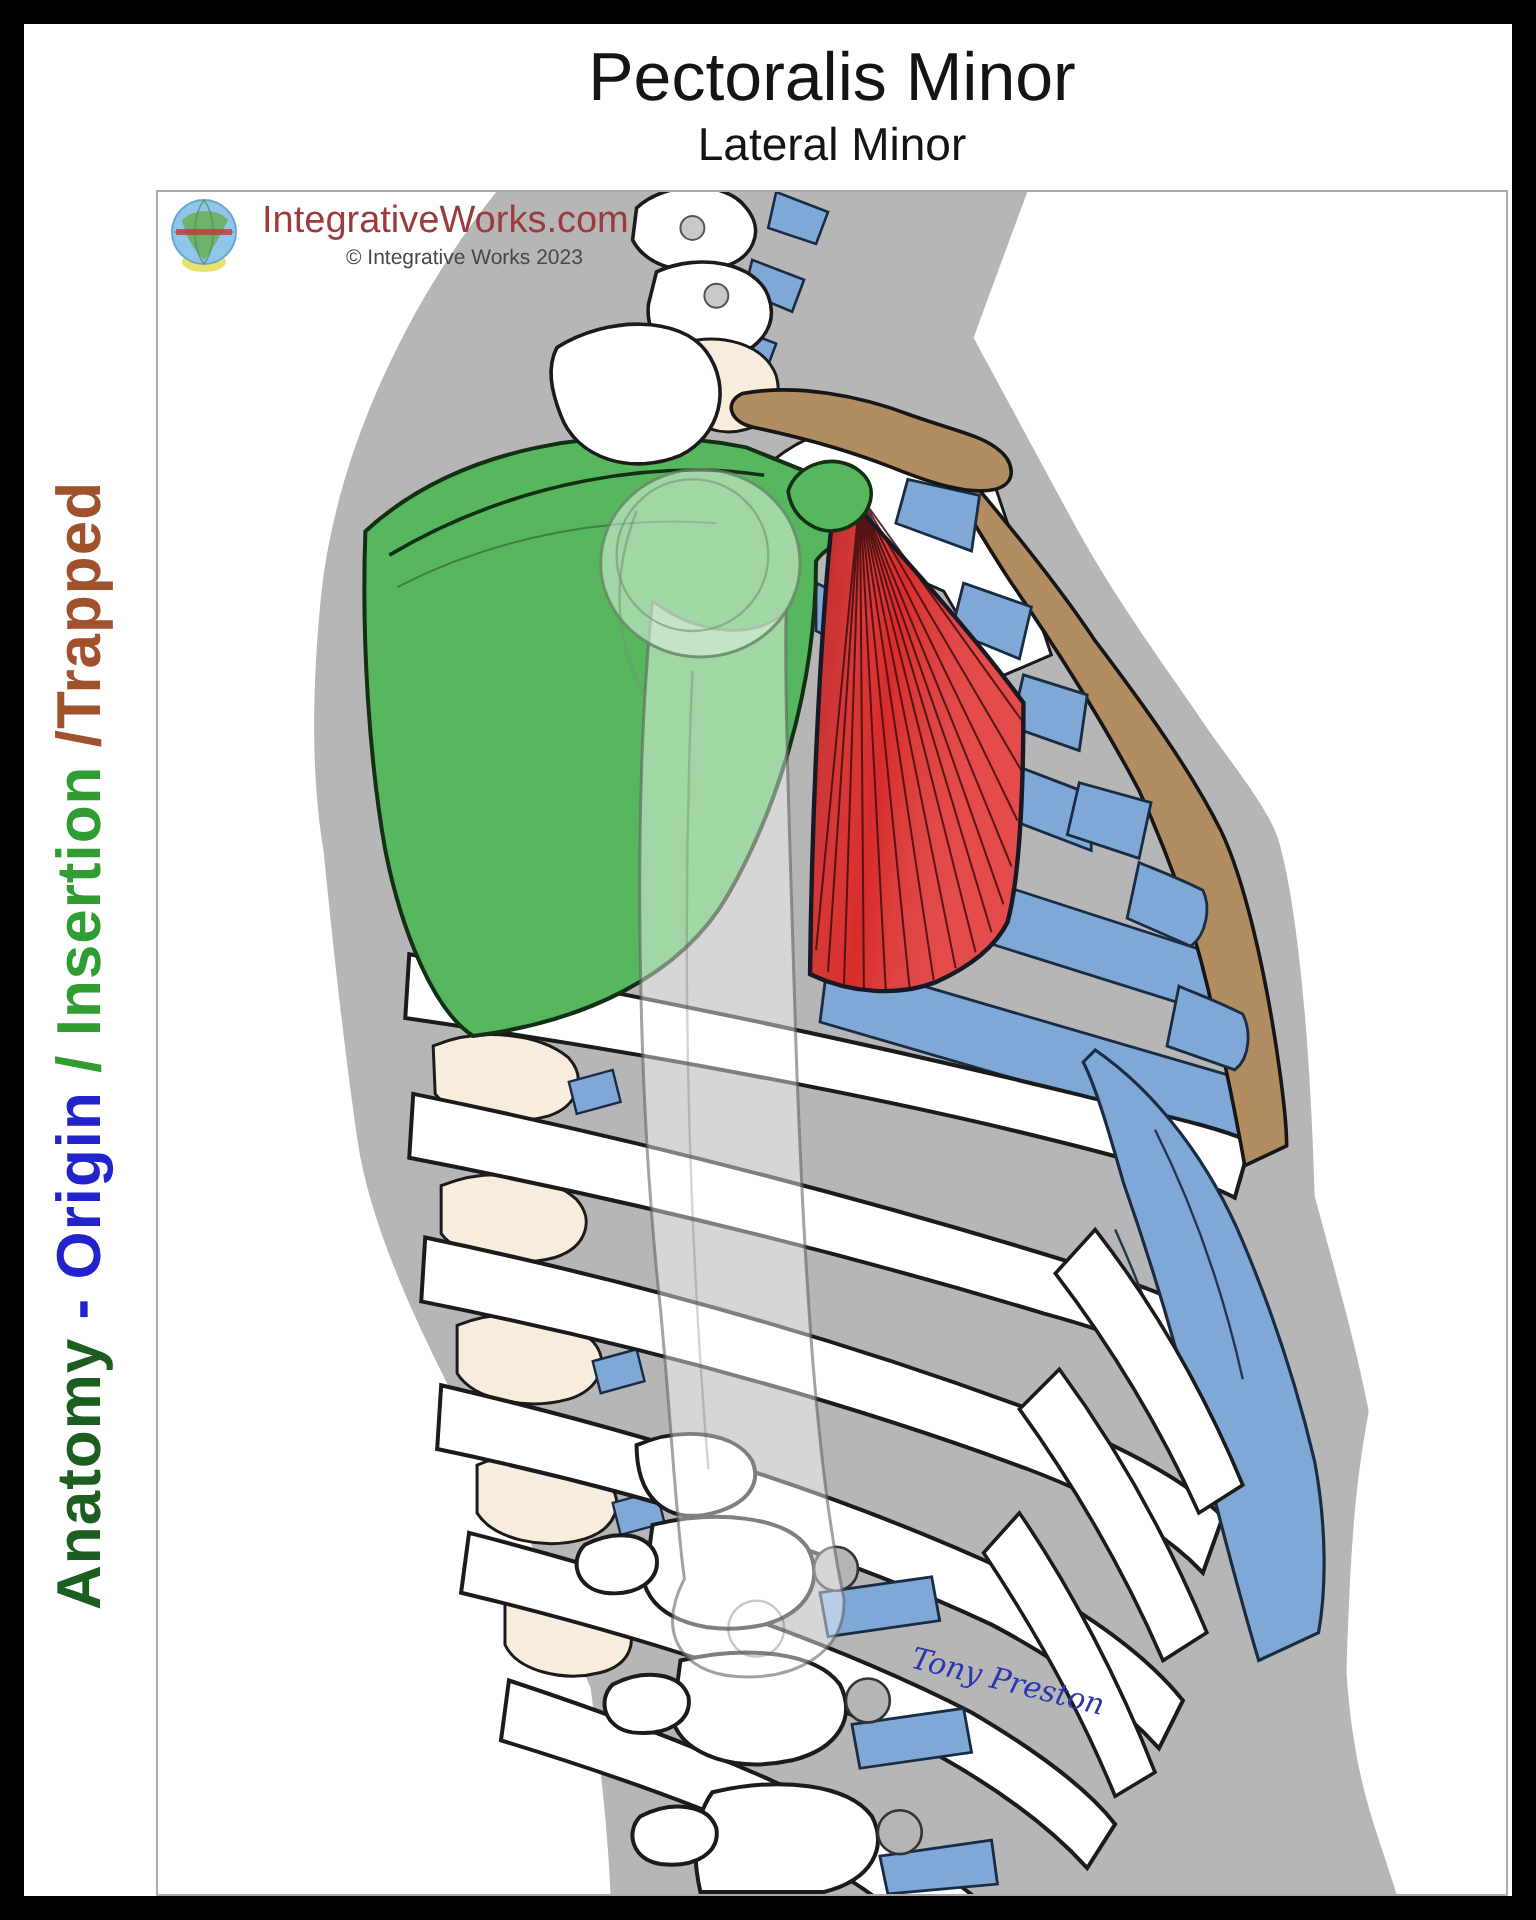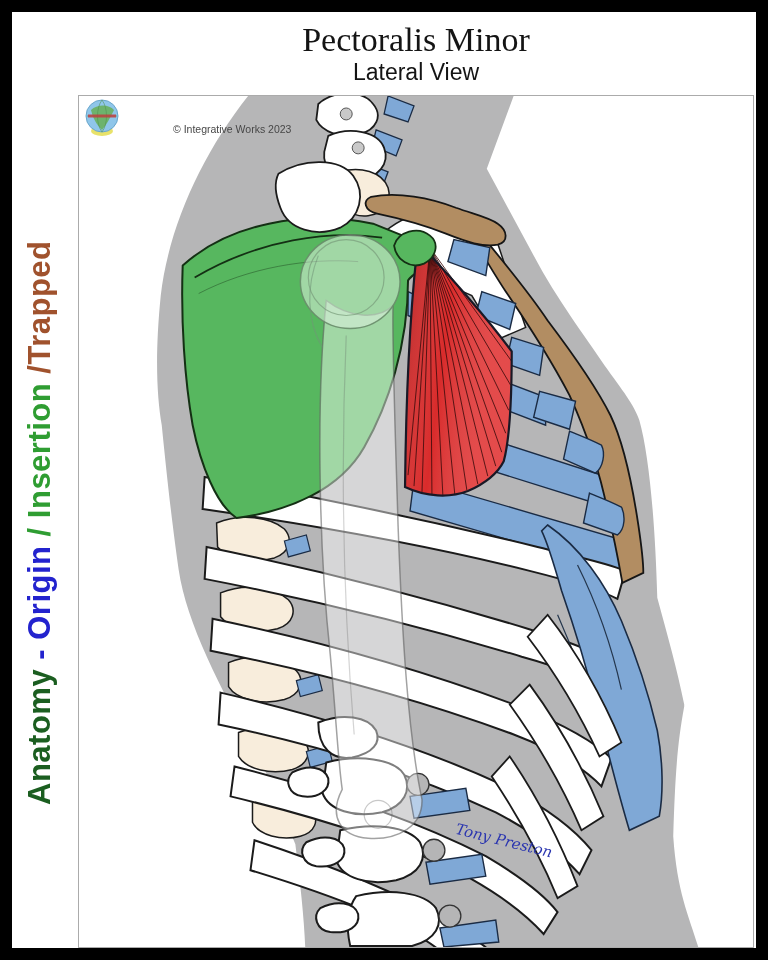--- a/index.html
+++ b/index.html
@@ -2,21 +2,21 @@
 <html><head>
 <meta charset="utf-8">
 <style>
   html,body{margin:0;padding:0;background:#e8e8e8;}
   .page{
     position:relative;width:768px;height:960px;box-sizing:border-box;
     background:#ffffff;border:12px solid #000;overflow:hidden;
     font-family:"Liberation Sans", sans-serif;
   }
   .header{position:absolute;left:66px;top:8px;width:676px;text-align:center;}
-  .header .main-title{font-size:34px;color:#141414;line-height:1.15;font-family:Liberation Serif, serif;}
+  .header .main-title{font-size:34px;color:#141414;line-height:1.15;}
   .header .sub-title{font-size:23px;color:#141414;line-height:1.2;}
   .left-label{
     position:absolute;left:10px;top:793px;transform-origin:0 0;
     transform:rotate(-90deg);white-space:nowrap;
     font-size:31px;font-weight:bold;letter-spacing:0.5px;
   }
   .illustration{
     position:absolute;left:66px;top:83px;width:676px;height:853px;
     box-sizing:border-box;border:1px solid #ababab;background:#fff;
   }
@@ -27,21 +27,21 @@
   .logo .copyright{position:absolute;left:70px;top:25px;font-size:10.5px;color:#474747;margin-left:20px;}
   .sig-text{font-family:"DejaVu Serif", serif;font-style:italic;font-size:15px;}
 </style>
 </head>
 <body>
 
 <div class="page">
 
   <div class="header">
     <div class="main-title">Pectoralis Minor</div>
-    <div class="sub-title">Lateral View</div>
+    <div class="sub-title">Lateral Minor</div>
   </div>
 
   <div class="left-label">
     <span style="color:#1B5E20">Anatomy</span><span style="color:#2323CE"> - </span><span style="color:#2323CE">Origin</span><span style="color:#2F9D32"> / </span><span style="color:#2F9D32">Insertion</span><span style="color:#A0522D"> /</span><span style="color:#A0522D">Trapped</span>
   </div>
 
   <div class="illustration">
     <svg viewBox="0 0 676 853" preserveAspectRatio="none">
       <defs>
         <linearGradient id="mshine" x1="0" y1="0" x2="1" y2="0.3">
@@ -179,17 +179,18 @@
     </svg>
 
     <div class="logo">
       <svg class="globe" viewBox="0 0 38 38">
         <ellipse cx="19" cy="33" rx="11" ry="5" fill="#e8e26a"></ellipse>
         <circle cx="19" cy="18" r="16" fill="#8fc6ea" stroke="#6aa7cc" stroke-width="1"></circle>
         <path d="M 8,12 C 14,6 26,6 31,12 C 27,20 24,26 19,32 C 13,26 10,20 8,12 Z" fill="#6db36d"></path>
         <path d="M 19,2 C 13,10 13,26 19,34 M 19,2 C 25,10 25,26 19,34 M 4,18 L 34,18" fill="none" stroke="#4f8f4f" stroke-width="0.8" opacity="0.7"></path>
         <rect x="5" y="16.5" width="28" height="3" fill="#c04040" opacity="0.85"></rect>
       </svg>
+      <div class="site">IntegrativeWorks.com</div>
       <div class="copyright">© Integrative Works 2023</div>
     </div>
   </div>
 
 </div>
 
 </body></html>

